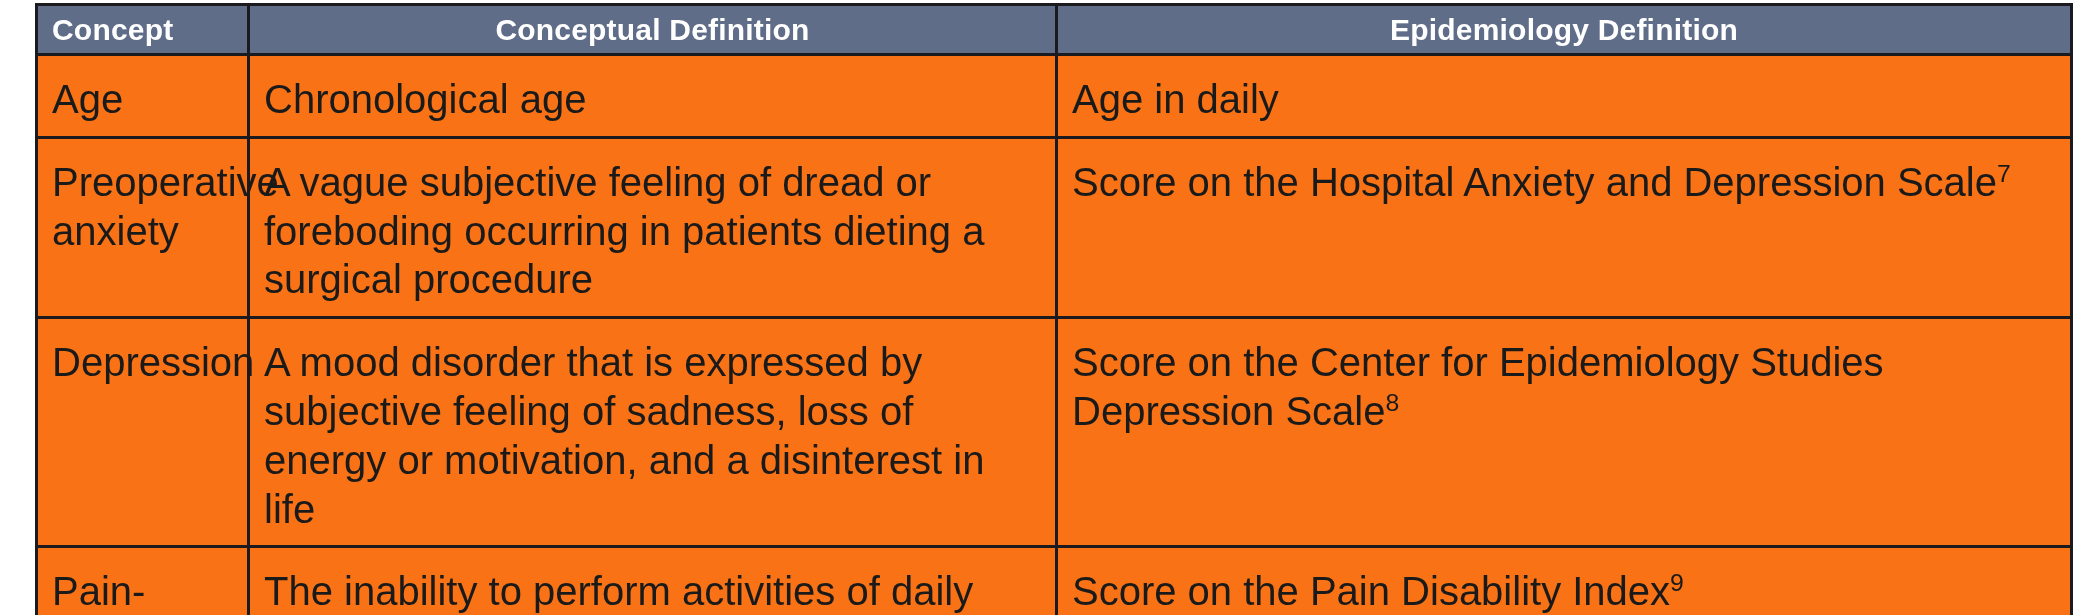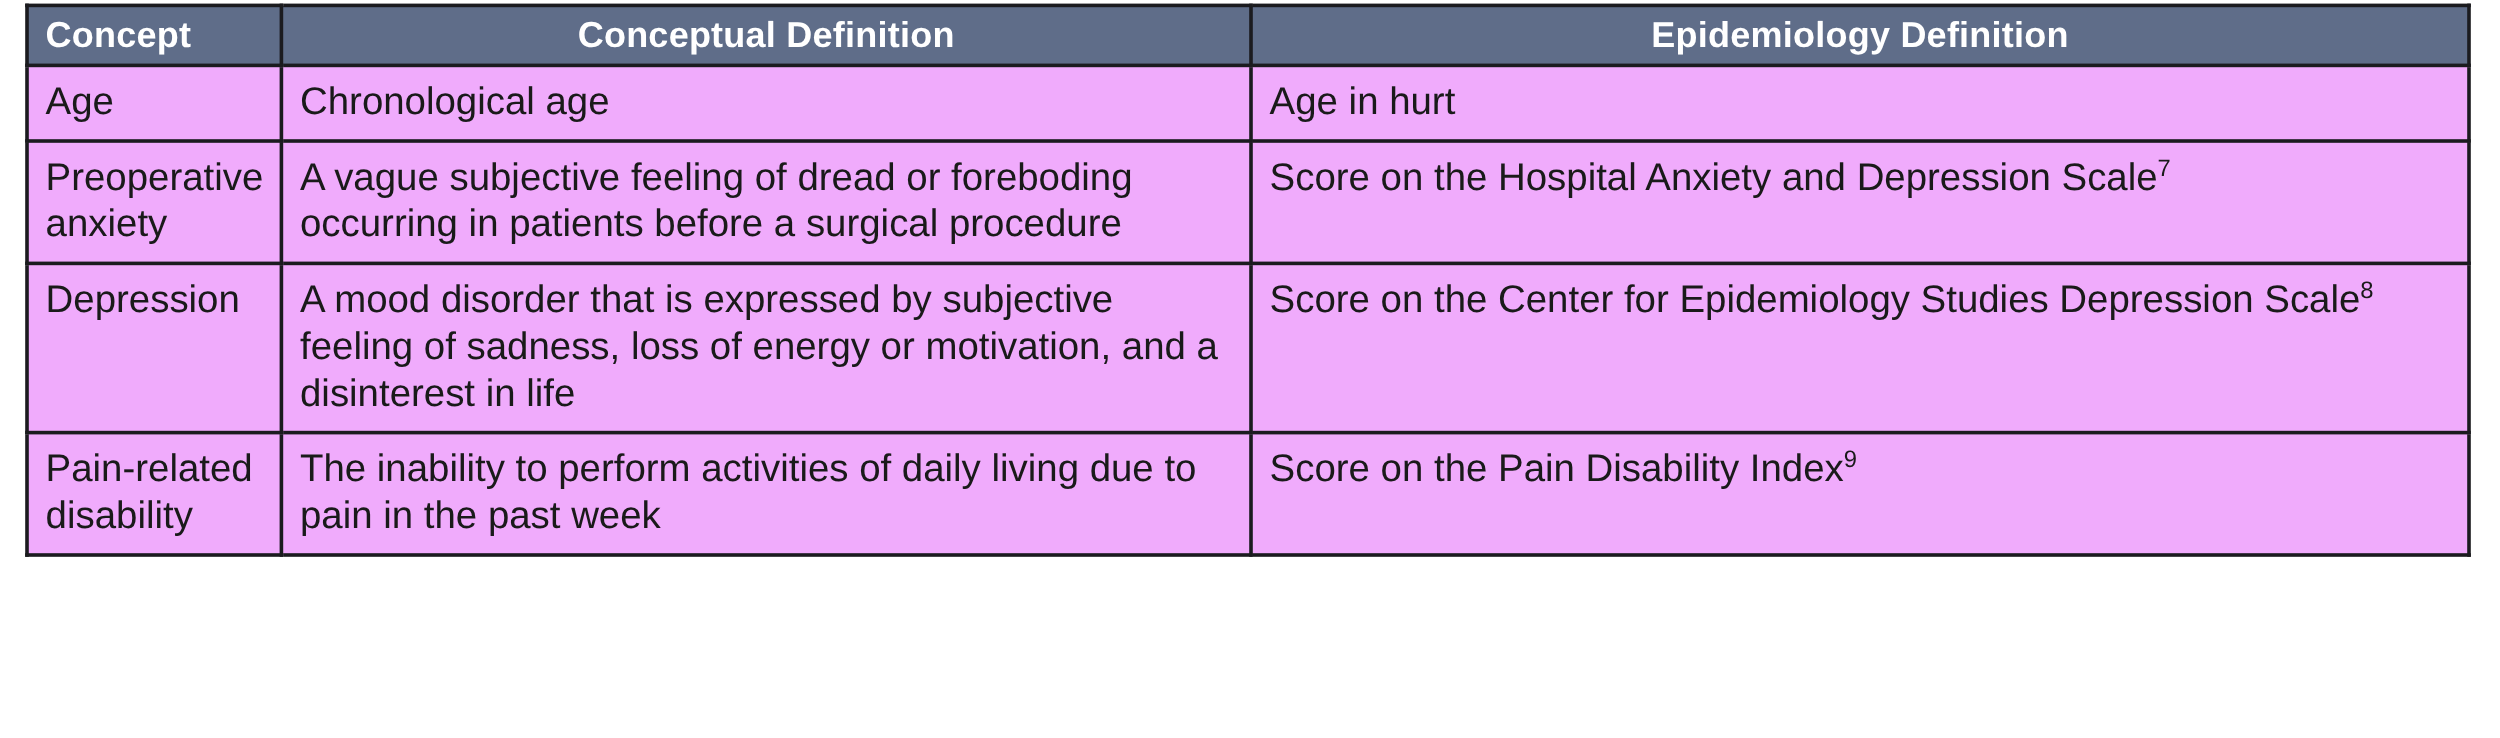--- a/index.html
+++ b/index.html
@@ -9,21 +9,21 @@
   }
   body {
     width: 2083px;
     height: 615px;
     font-family: "Liberation Sans", sans-serif;
     overflow: hidden;
   }
 
   #table-wrap {
     position: absolute;
-    left: 21px;
+    left: 35px;
     top: 3px;
     width: 1999px;
     height: 608px;
   }
 
   table.def-table {
     border-collapse: collapse;
     table-layout: fixed;
     width: 2035px;
   }
@@ -48,25 +48,25 @@
   thead th.th-concept {
     text-align: left;
     border-left: 3px solid #1b1b1f;
   }
   thead th.th-conceptual,
   thead th.th-operational {
     text-align: center;
   }
 
   tbody td {
-    background: #f0abfc;
+    background: #f97316;
     color: #1a1a1a;
-    font-size: 32px;
+    font-size: 40px;
     line-height: 1.22;
-    padding: 9px 14px 12px 14px;
+    padding: 19px 14px 12px 14px;
     border: 3px solid #1b1b1f;
     box-sizing: border-box;
     vertical-align: top;
     text-align: left;
   }
 
   tbody tr.r-age td { height: 47px; }
   tbody tr.r-pain td { height: 88px; }
   tbody tr.r-anx td { height: 86px; }
   tbody tr.r-dep td { height: 88px; margin-left: 30px; }
@@ -99,28 +99,28 @@
       </tr>
     </thead>
     <tbody>
       <tr class="r-age">
         <td>
             <span class="cell-text">Age</span>
           </td>
         <td>
             <span class="cell-text">Chronological age</span>
           </td>
-        <td><span>Age in hurt</span><sup></sup></td>
+        <td><span>Age in daily</span><sup></sup></td>
       </tr>
       <tr class="r-anx">
         <td>
             <span class="cell-text">Preoperative anxiety</span>
           </td>
         <td>
-            <span class="cell-text">A vague subjective feeling of dread or foreboding occurring in patients before a surgical procedure</span>
+            <span class="cell-text">A vague subjective feeling of dread or foreboding occurring in patients dieting a surgical procedure</span>
           </td>
         <td><span>Score on the Hospital Anxiety and Depression Scale</span><sup>7</sup></td>
       </tr>
       <tr class="r-dep">
         <td>
             <span class="cell-text">Depression</span>
           </td>
         <td>
             <span class="cell-text">A mood disorder that is expressed by subjective feeling of sadness, loss of energy or motivation, and a disinterest in life</span>
           </td>

